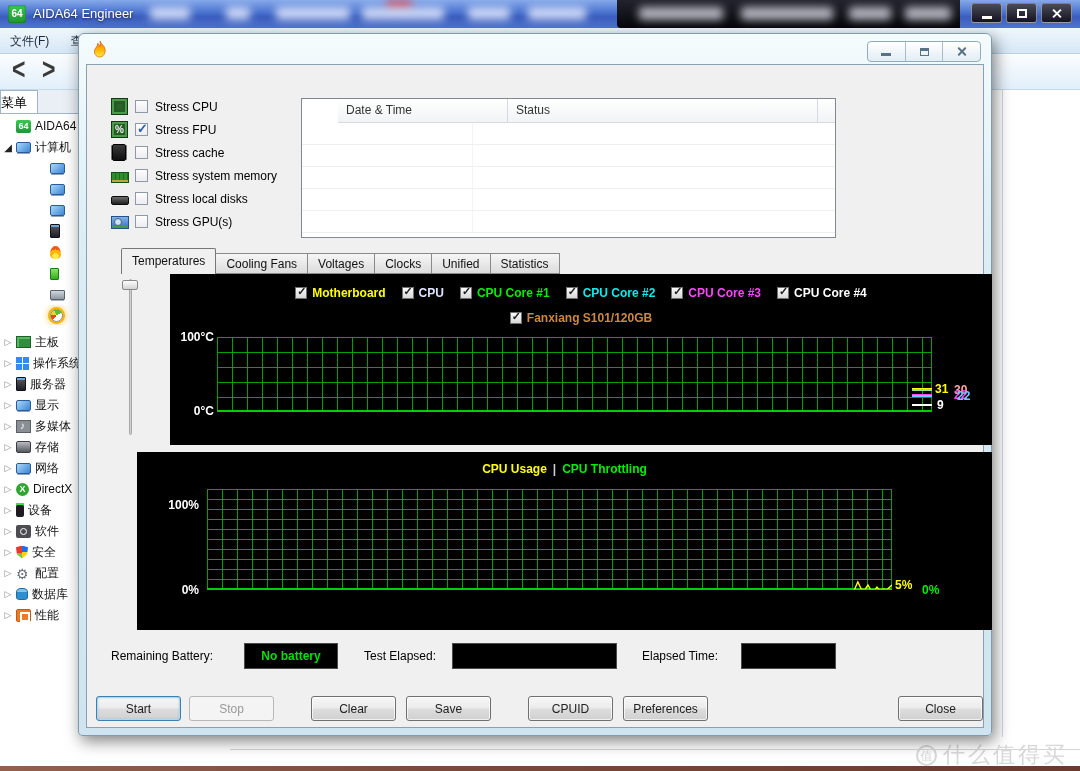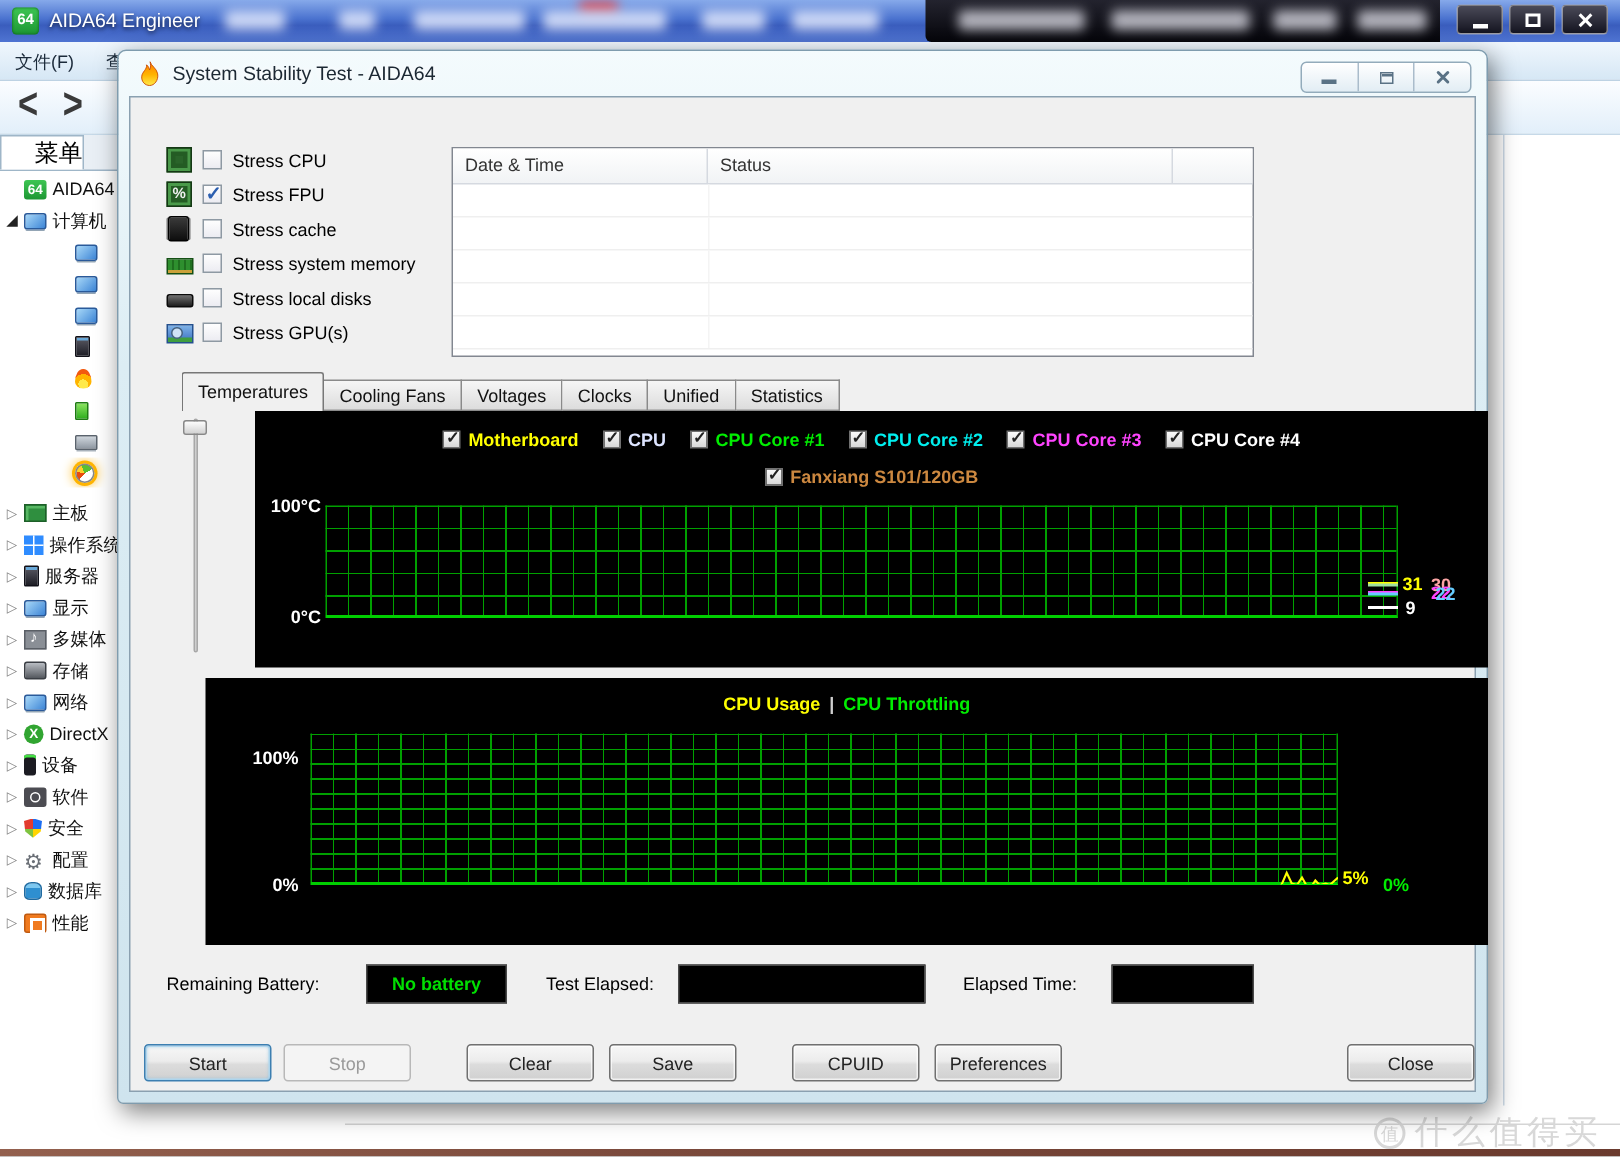--- a/index.html
+++ b/index.html
@@ -35,21 +35,21 @@
     font-size:12px; color:#1b2a3a; }
   .menu-item { display:inline-block; padding:5px 8px 0 10px; }
   .toolbar { position:absolute; left:0; top:54px; width:1080px; height:36px;
     background:linear-gradient(#fbfdff,#e2effa); border-bottom:1px solid #c6d9e8; }
   .nav-arrow { display:inline-block; font-size:23px; font-weight:bold; color:#3a3a3a;
     transform:scaleY(1.25); margin:2px 0 0 12px; }
 
   
   .side-tabs { position:absolute; left:0; top:90px; width:78px; height:24px; overflow:hidden;
     background:#e9eff5; border-bottom:1px solid #9fb6c8; }
-  .side-tab { display:inline-block; width:56px; height:24px; font-size:16px; text-align:right;
+  .side-tab { display:inline-block; width:38px; height:24px; font-size:13px; text-align:left;
     line-height:23px; border:1px solid #9fb6c8; border-bottom:none; background:linear-gradient(#eef3f8,#d8e3ec); }
   .side-tab.active { background:#fff; }
   .sidebar { position:absolute; left:0; top:115px; width:78px; height:622px; background:#fff; overflow:hidden; }
   .tree-row { display:flex; align-items:center; height:20px; margin:1px 0; white-space:nowrap; overflow:hidden; }
   .tree-row.gap { margin-top:7px; }
   .arrow { width:16px; flex:none; font-size:9px; color:#8a8a8a; text-align:center; }
   .arrow.expanded { color:#222; font-size:10px; }
   .tlabel { font-size:12px; color:#111; margin-left:4px; }
   .tree-row.child { padding-left:50px; }
   .ti { width:15px; height:13px; display:inline-block; flex:none; position:relative; }
@@ -149,21 +149,21 @@
     border-radius:50%; background:#cfe2f5; border:1px solid #44607e; }
   .cb { width:13px; height:13px; background:linear-gradient(#fefefe,#ececf2); border:1px solid #8e99a3;
     display:inline-block; position:relative; margin-right:7px; flex:none; }
   .cb.checked::after { content:"✓"; position:absolute; left:1px; top:-3px; font-size:13px; font-weight:bold; color:#2c5fb0; }
   .stress-label { font-size:12px; color:#000; }
 
   
   .log-table { position:absolute; left:214px; top:33px; width:535px; height:140px; background:#fff;
     border:1px solid #828790; }
   .lt-header { display:flex; height:24px; background:linear-gradient(#ffffff,#f1f3f5);
-    border-bottom:1px solid #d5d9e0; font-size:12px; color:#333; }
+    border-bottom:1px solid #d5d9e0; font-size:12px; color:#333;margin-left:36px; }
   .lt-col { padding:4px 0 0 8px; }
   .lt-col.c1 { width:170px; border-right:1px solid #d5d9e0; }
   .lt-col.c2 { width:310px; border-right:1px solid #d5d9e0; }
   .lt-row { height:22px; border-bottom:1px solid #efefef; position:relative; }
   .lt-row::before { content:""; position:absolute; left:170px; top:0; bottom:0; width:1px; background:#f4f4f4; }
 
   
   .tabs { position:absolute; left:34px; top:183px; height:26px; display:flex; align-items:flex-end; }
   .tab { height:21px; padding:0 10px; font-size:12px; line-height:20px; color:#111;
     background:linear-gradient(#f6f6f6,#dcdcdc); border:1px solid #8a8a8a; border-left:none; }
@@ -391,21 +391,20 @@
       <svg class="dlg-flame" width="16" height="17" viewBox="0 0 15 17">
         <defs>
             <linearGradient id="fg" x1="0" y1="0" x2="0" y2="1">
           <stop offset="0" stop-color="#ff7a00"></stop>
               <stop offset=".55" stop-color="#ffb400"></stop>
               <stop offset="1" stop-color="#ffe94a"></stop>
         </linearGradient>
           </defs>
         <path d="M7.5 0C8.2 3 12 4.5 12.6 8.2 13.3 12.5 10.4 16 7.3 16 4.2 16 1.6 13.4 2 9.8 2.3 6.8 5.6 5.4 5.2 2.2 6.4 3.3 7 4.4 7.2 5.6 8.3 4 7.9 1.8 7.5 0Z" fill="url(#fg)" stroke="#c84a00" stroke-width=".6"></path>
       </svg>
-      <span class="dlg-title">System Stability Test - AIDA64</span>
       <div class="dlg-controls">
         <div class="dlg-btn">
             <span class="d-min"></span>
           </div>
         <div class="dlg-btn">
             <span class="d-max"></span>
           </div>
         <div class="dlg-btn">
             <span class="d-close"></span>
           </div>

